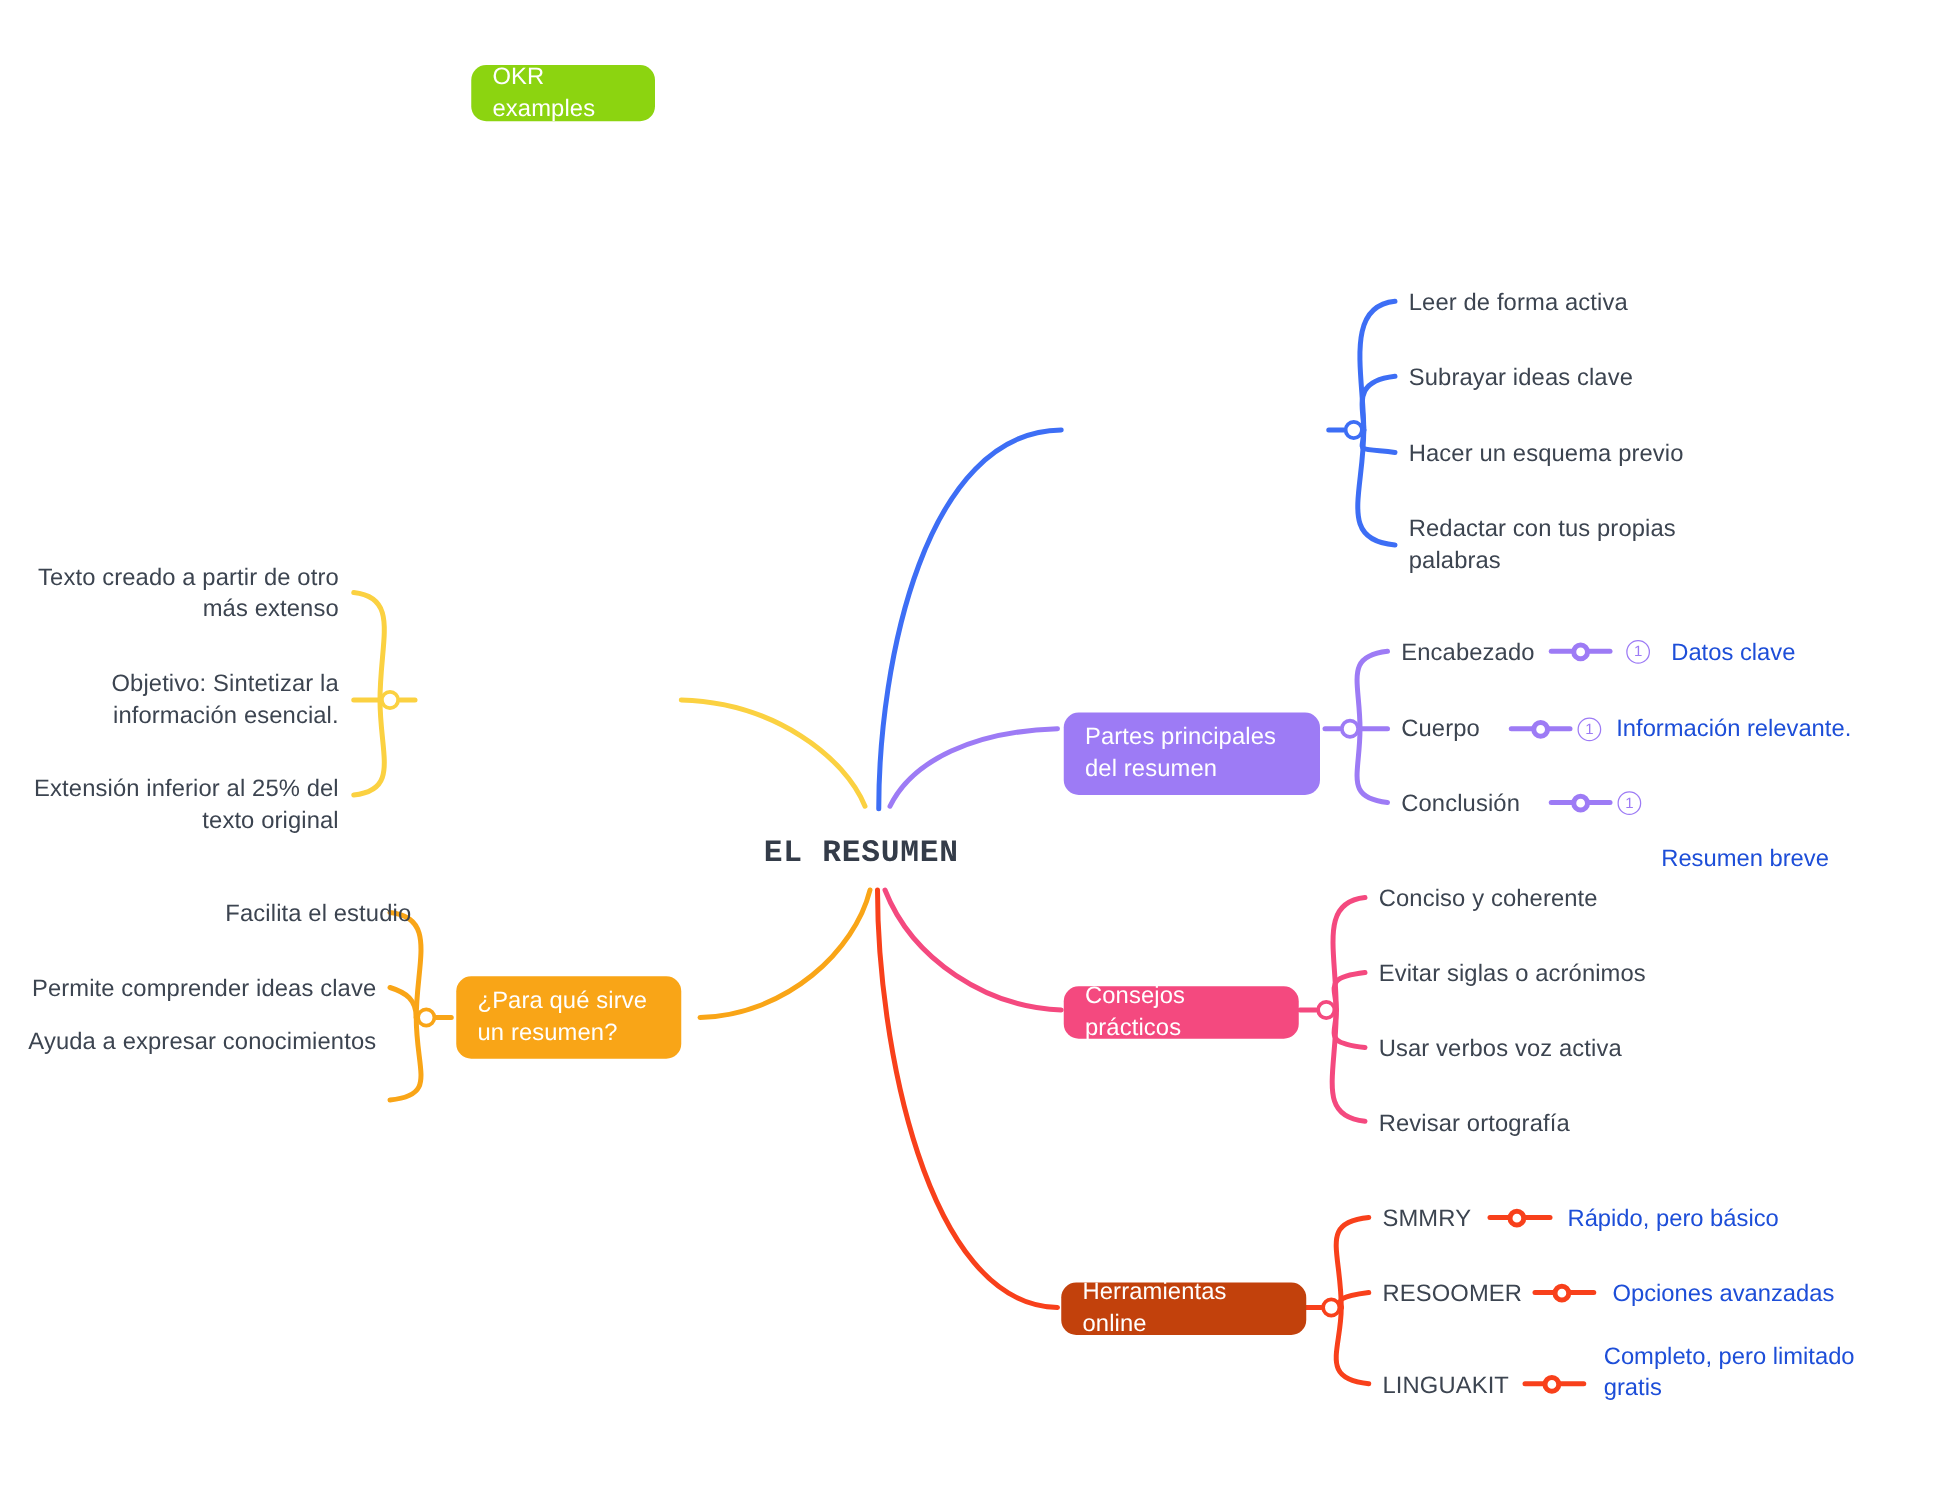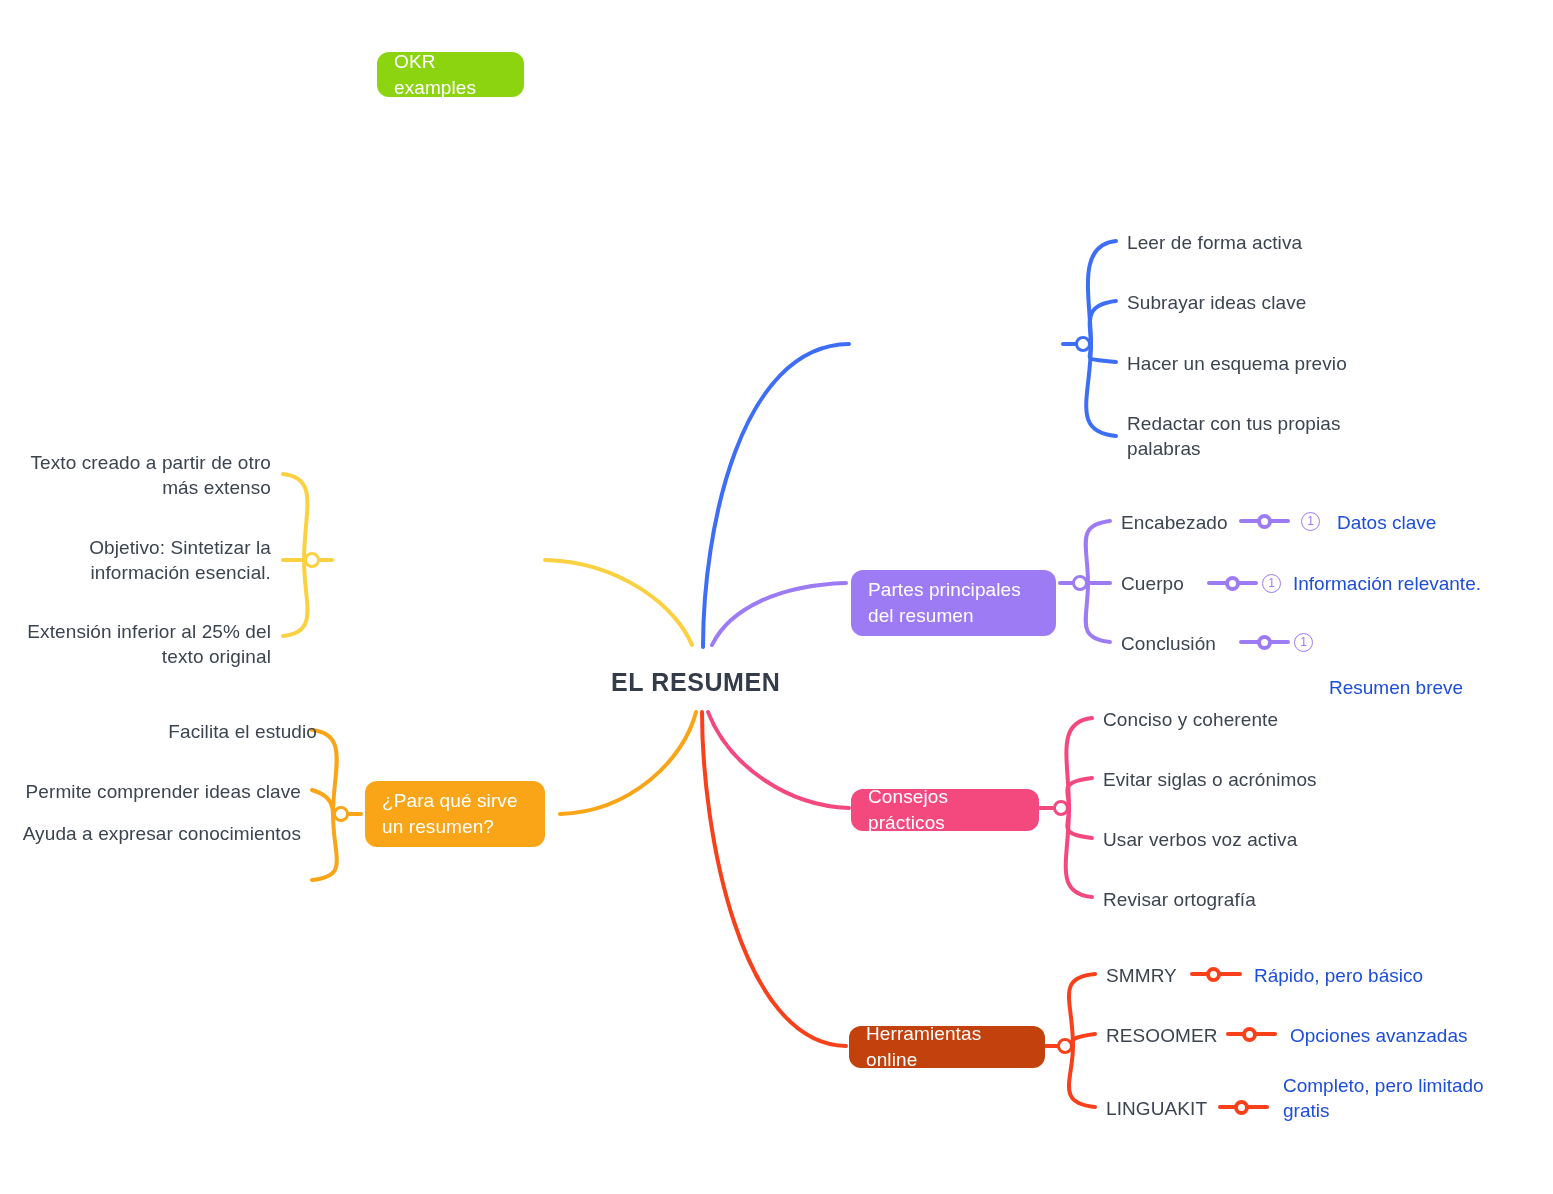--- a/index.html
+++ b/index.html
@@ -39,20 +39,21 @@
     z-index: 5;
   }
   .node.center-title {
     background: none;
     color: #343c49;
     font-size: 25px;
     font-weight: bold;
     letter-spacing: .6px;
     padding: 0;
     border-radius: 0;
+    font-family: Liberation Mono, monospace;
   }
 
   
   .leaf {
     position: absolute;
     color: #3c4450;
     font-size: 19px;
     line-height: 1.33;
     letter-spacing: .1px;
     z-index: 5;
@@ -224,17 +225,17 @@
 
   <div class="hub" style="left:304px; top:552px; border-color:#fbd141;"></div>
   <div class="leaf left" style="left:0px; top:450px; width:271px;">Texto creado a partir de otro más extenso</div>
   <div class="leaf left" style="left:0px; top:535px; width:271px;">Objetivo: Sintetizar la información esencial.</div>
   <div class="leaf left" style="left:0px; top:619px; width:271px;">Extensión inferior al 25% del texto original</div>
 
   <div class="node" style="left:365px; top:781px; width:180px; height:66px; background:#f9a517;">
     <span>¿Para qué sirve un resumen?</span>
   </div>
   <div class="hub" style="left:333px; top:806px; border-color:#f9a517;"></div>
-  <div class="leaf left" style="left:0px; top:719px; width:301px;padding-left:16px;">Facilita el estudio</div>
+  <div class="leaf left" style="left:12px; top:719px; width:301px;padding-left:16px;">Facilita el estudio</div>
   <div class="leaf left" style="left:0px; top:779px; width:301px;">Permite comprender ideas clave</div>
   <div class="leaf left" style="left:0px; top:821px; width:301px;">Ayuda a expresar conocimientos</div>
 
 </div>
 
 </body></html>

